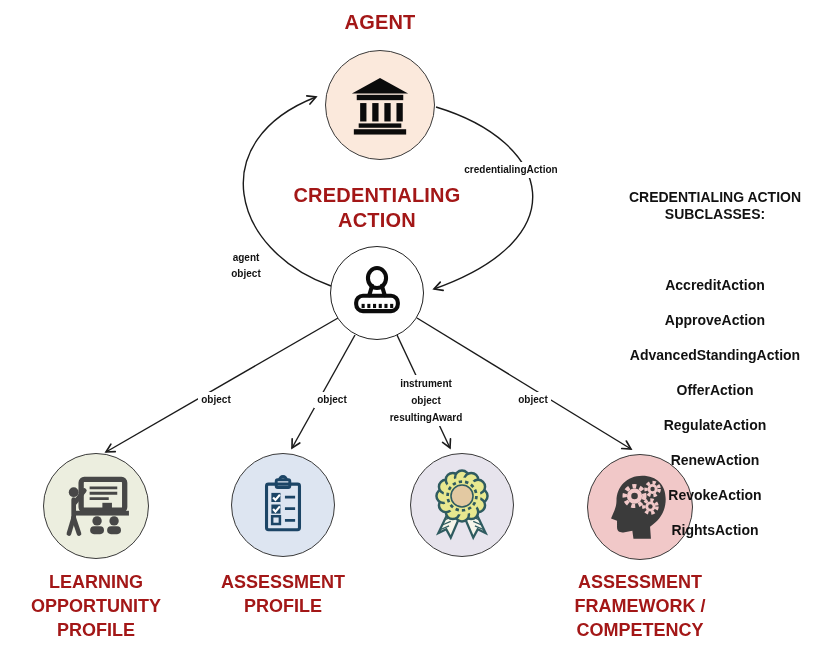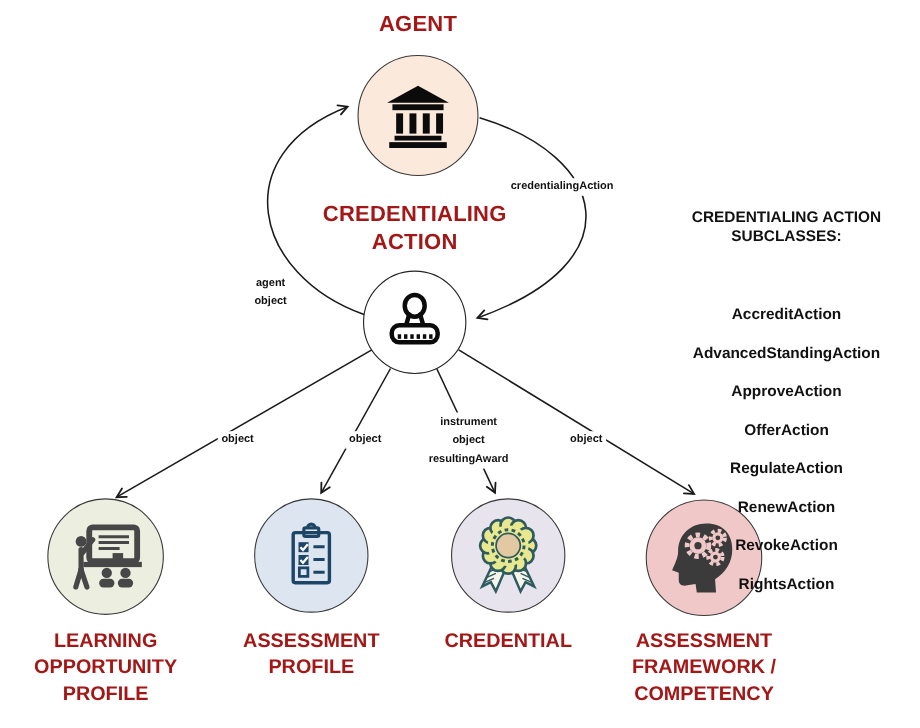--- a/index.html
+++ b/index.html
@@ -97,22 +97,22 @@
         <rect x="46.5" y="44" width="3.4" height="4.6"></rect>
       </g>
     </svg>
   </div>
 
   <div class="lbl subclasses" style="left:595px; top:171px; width:240px;">
     <div>CREDENTIALING ACTION
 SUBCLASSES:</div>
     <div class="items">
       <div>AccreditAction</div>
+      <div>ApproveAction</div>
       <div>AdvancedStandingAction</div>
-      <div>ApproveAction</div>
       <div>OfferAction</div>
       <div>RegulateAction</div>
       <div>RenewAction</div>
       <div>RevokeAction</div>
       <div>RightsAction</div>
     </div>
   </div>
 
   <div class="lbl edge-lbl" style="left:176px; top:375px; width:80px;">
     <span>object</span>
@@ -200,21 +200,20 @@
         <circle cx="23.8" cy="9.7" r="6.2"></circle>
           <circle cx="32" cy="7.5" r="6.2"></circle>
         <circle cx="40.2" cy="9.7" r="6.2"></circle>
           <circle cx="46.3" cy="15.8" r="6.2"></circle>
       </g>
       <circle cx="32" cy="24" r="16.5" fill="#E8E88F"></circle>
       <circle cx="32" cy="24" r="12.8" fill="none" stroke="#2F5B60" stroke-width="2.4" stroke-dasharray="3,2.7"></circle>
       <circle cx="32" cy="24" r="9.8" fill="#E3C9A2" stroke="#2F5B60" stroke-width="1.4"></circle>
     </svg>
   </div>
-  <div class="lbl red bottom-title" style="left:362px; top:570px; width:200px;">CREDENTIAL</div>
 
   <div class="node" style="left:587px; top:454px; width:106px; height:106px; background:var(--competency_fill,#F1C8C8);">
     <svg width="70" height="70" viewBox="0 0 64 64">
       <path fill="#3B3B3B" d="M34,3.5 C20,3.5 10.5,13.5 10.5,26.5 C10.5,32.5 7.5,37.5 5.5,42.5 L11,44.5 L11,50.5 C11,54.5 14,55.8 18,55 L25,53.8 L26,61 L42,61 L41.2,50 C50,44 55.5,36 55.5,25 C55.5,12 47.5,3.5 34,3.5 Z"></path>
       <g>
         <circle cx="27" cy="22" r="9" fill="none" stroke="#F1C8C8" stroke-width="4" stroke-dasharray="3.6,3.1"></circle>
         <circle cx="27" cy="22" r="7" fill="#F1C8C8"></circle>
         <circle cx="27" cy="22" r="3" fill="#3B3B3B"></circle>
         <circle cx="43.5" cy="15.5" r="6" fill="none" stroke="#F1C8C8" stroke-width="3.2" stroke-dasharray="3,2.6"></circle>
         <circle cx="43.5" cy="15.5" r="4.6" fill="#F1C8C8"></circle>

